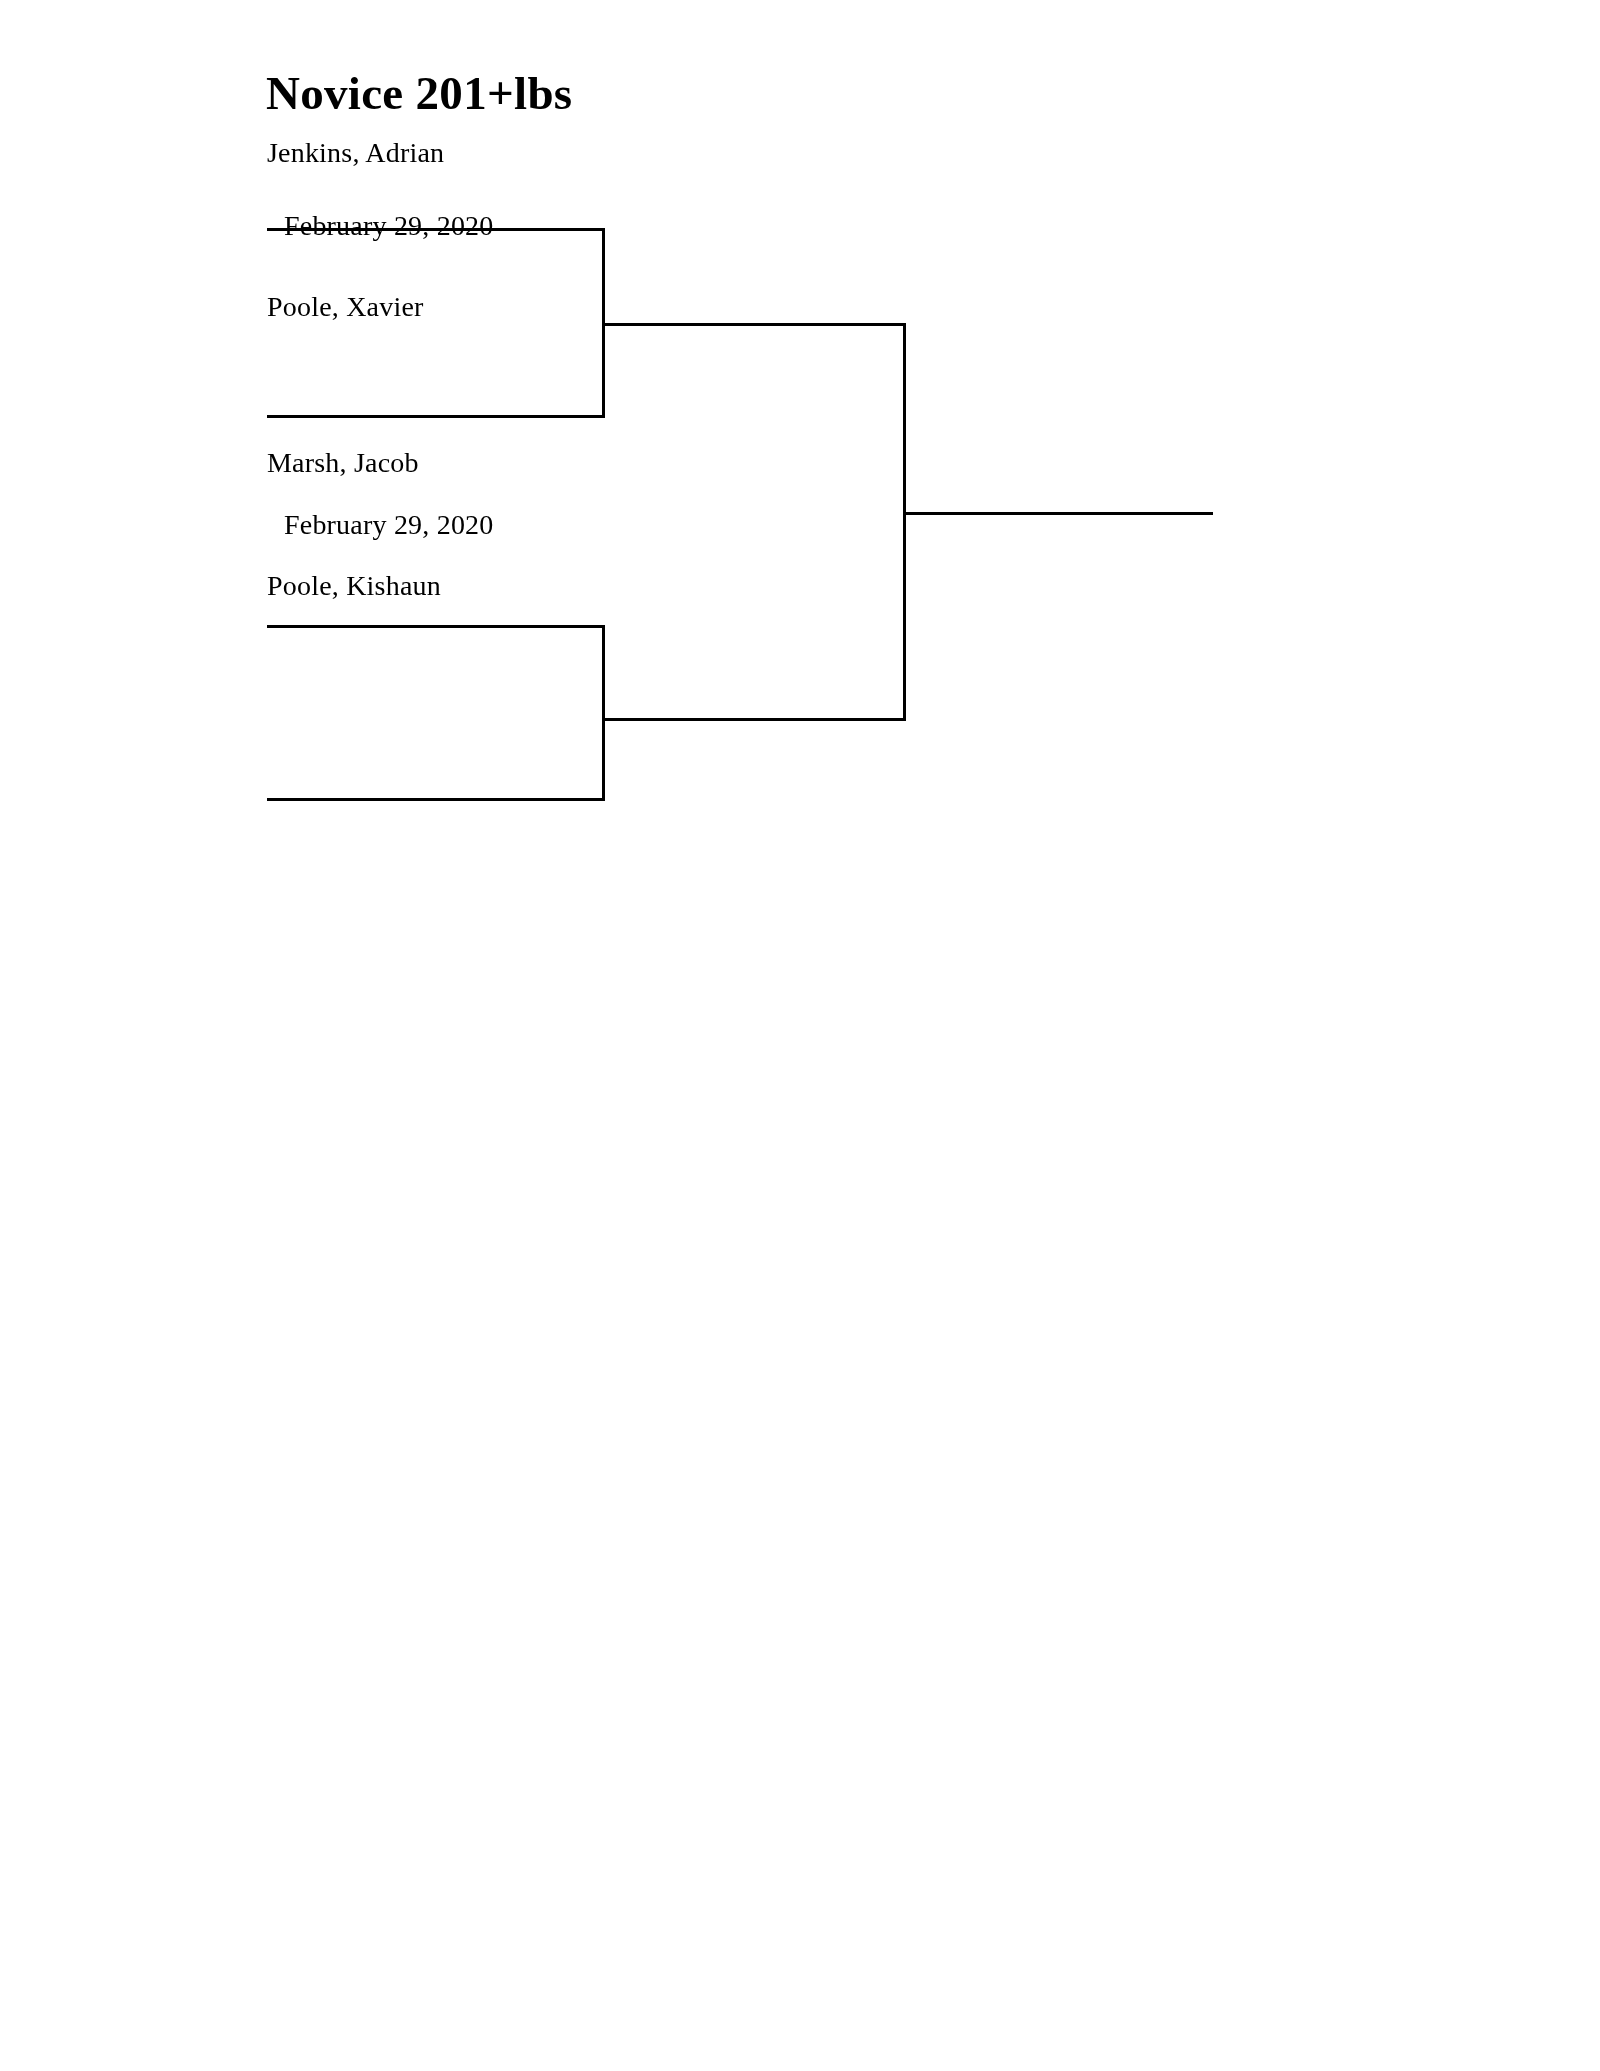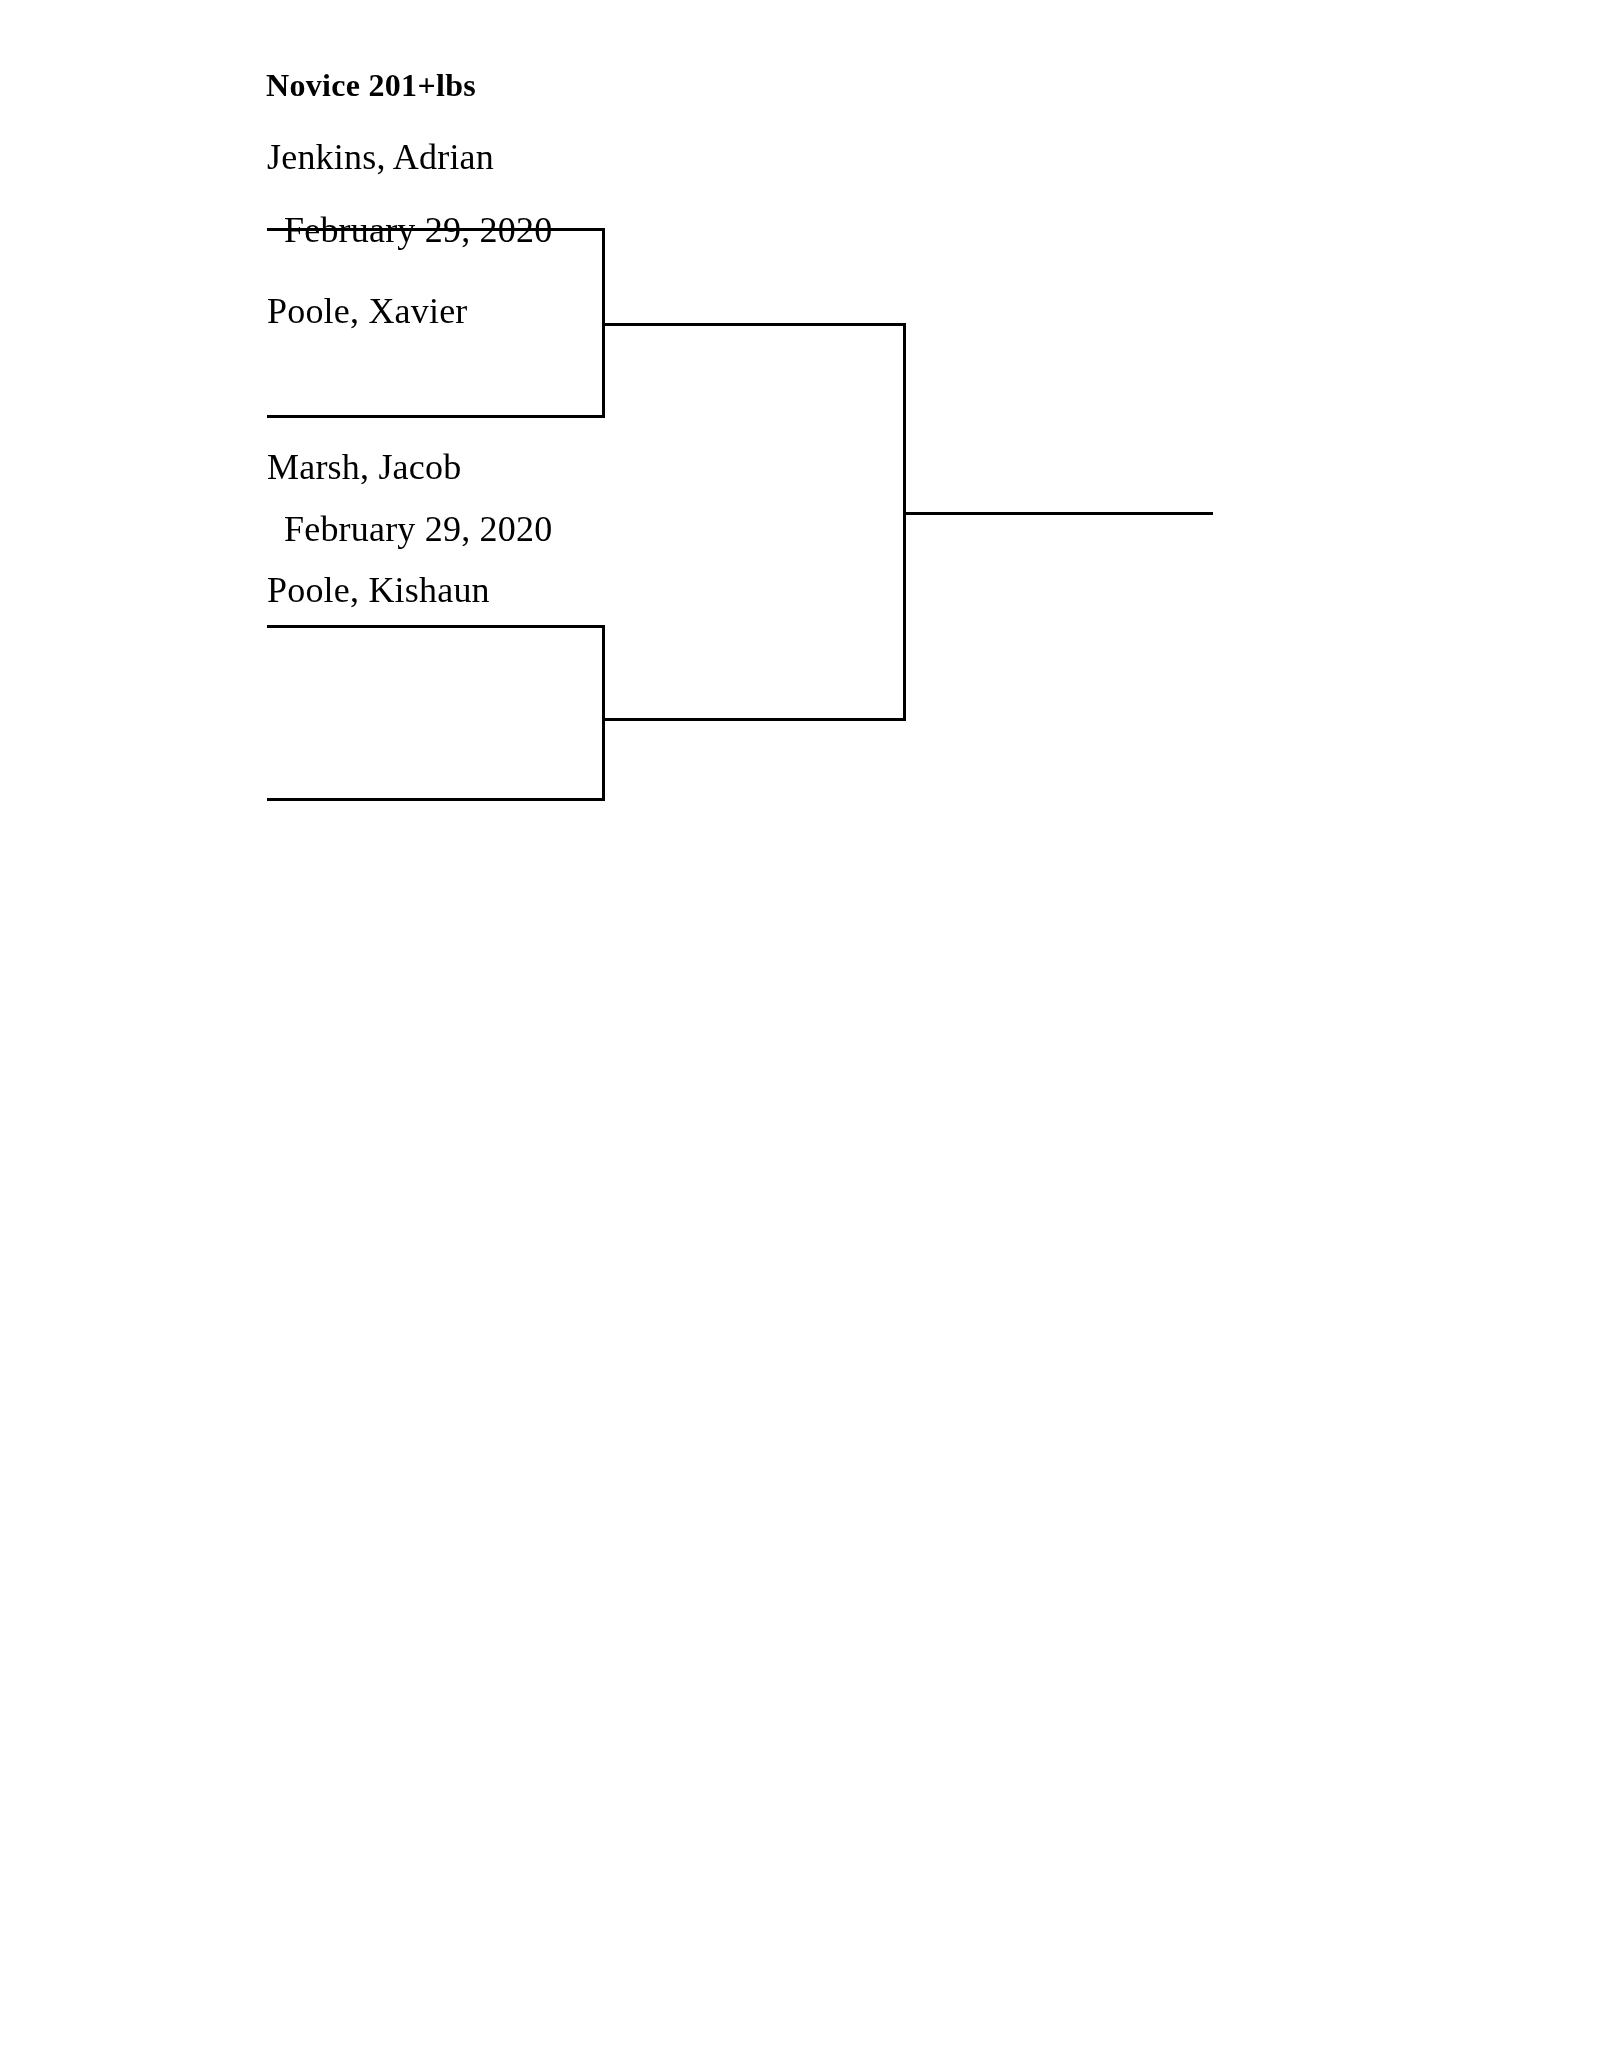--- a/index.html
+++ b/index.html
@@ -18,31 +18,31 @@
     height: 2071px;
     background: #ffffff;
     overflow: hidden;
   }
 
   
   .bracket-title {
     position: absolute;
     left: 266px;
     top: 68px;
-    font-size: 32px;
+    font-size: 47px;
     font-weight: bold;
     letter-spacing: 0.3px;
     white-space: nowrap;
     line-height: 1.1;
   }
 
   
   .slot-text {
     position: absolute;
-    font-size: 36px;
+    font-size: 28px;
     font-weight: normal;
     white-space: nowrap;
     line-height: 1.1;
     letter-spacing: 0.2px;
   }
   .competitor-name { left: 267px; }
   .match-date { left: 284px; }
 
   
   .hline {

